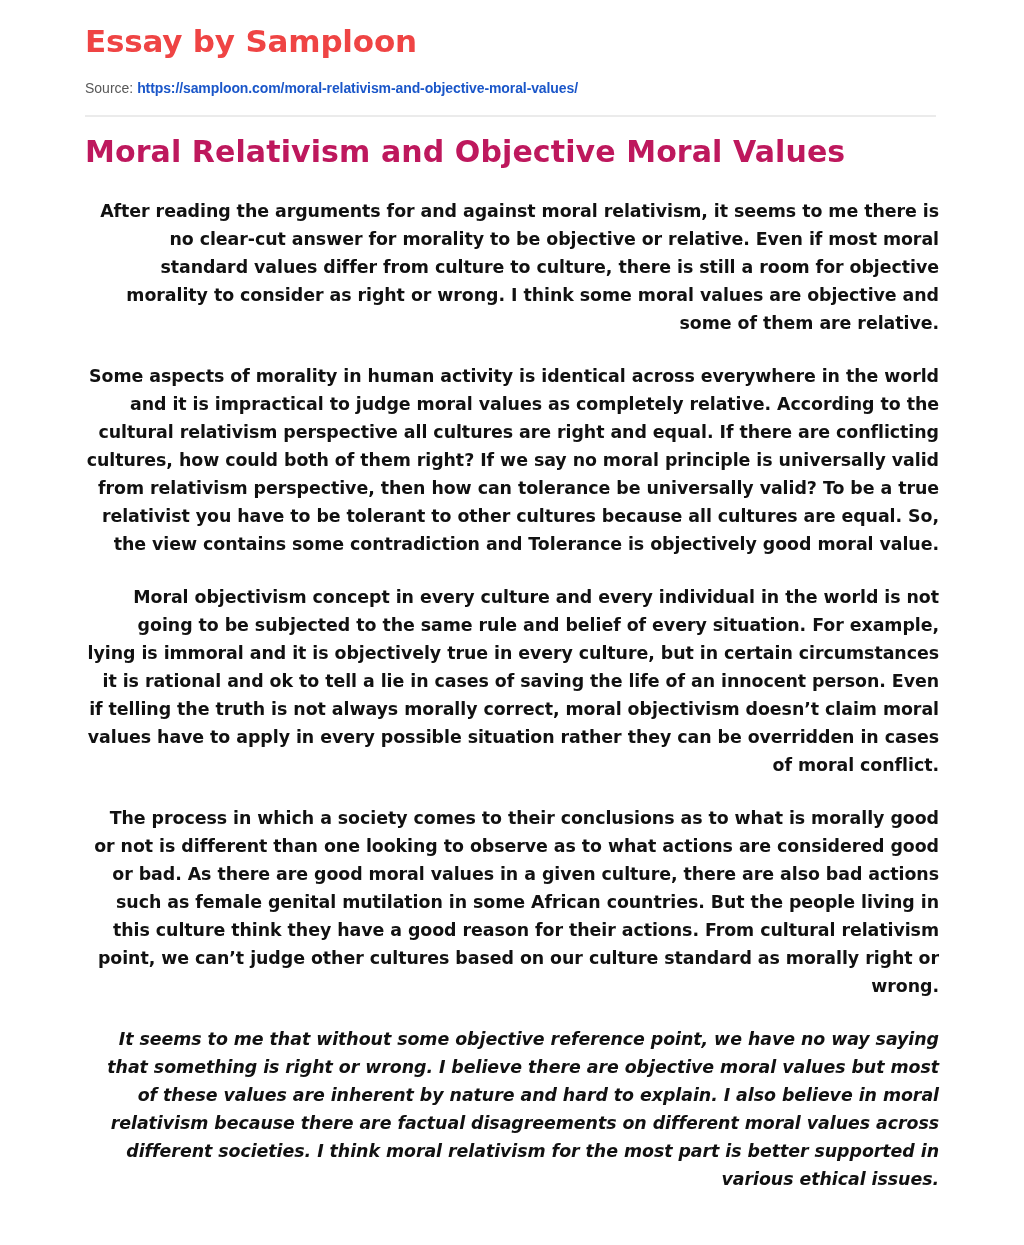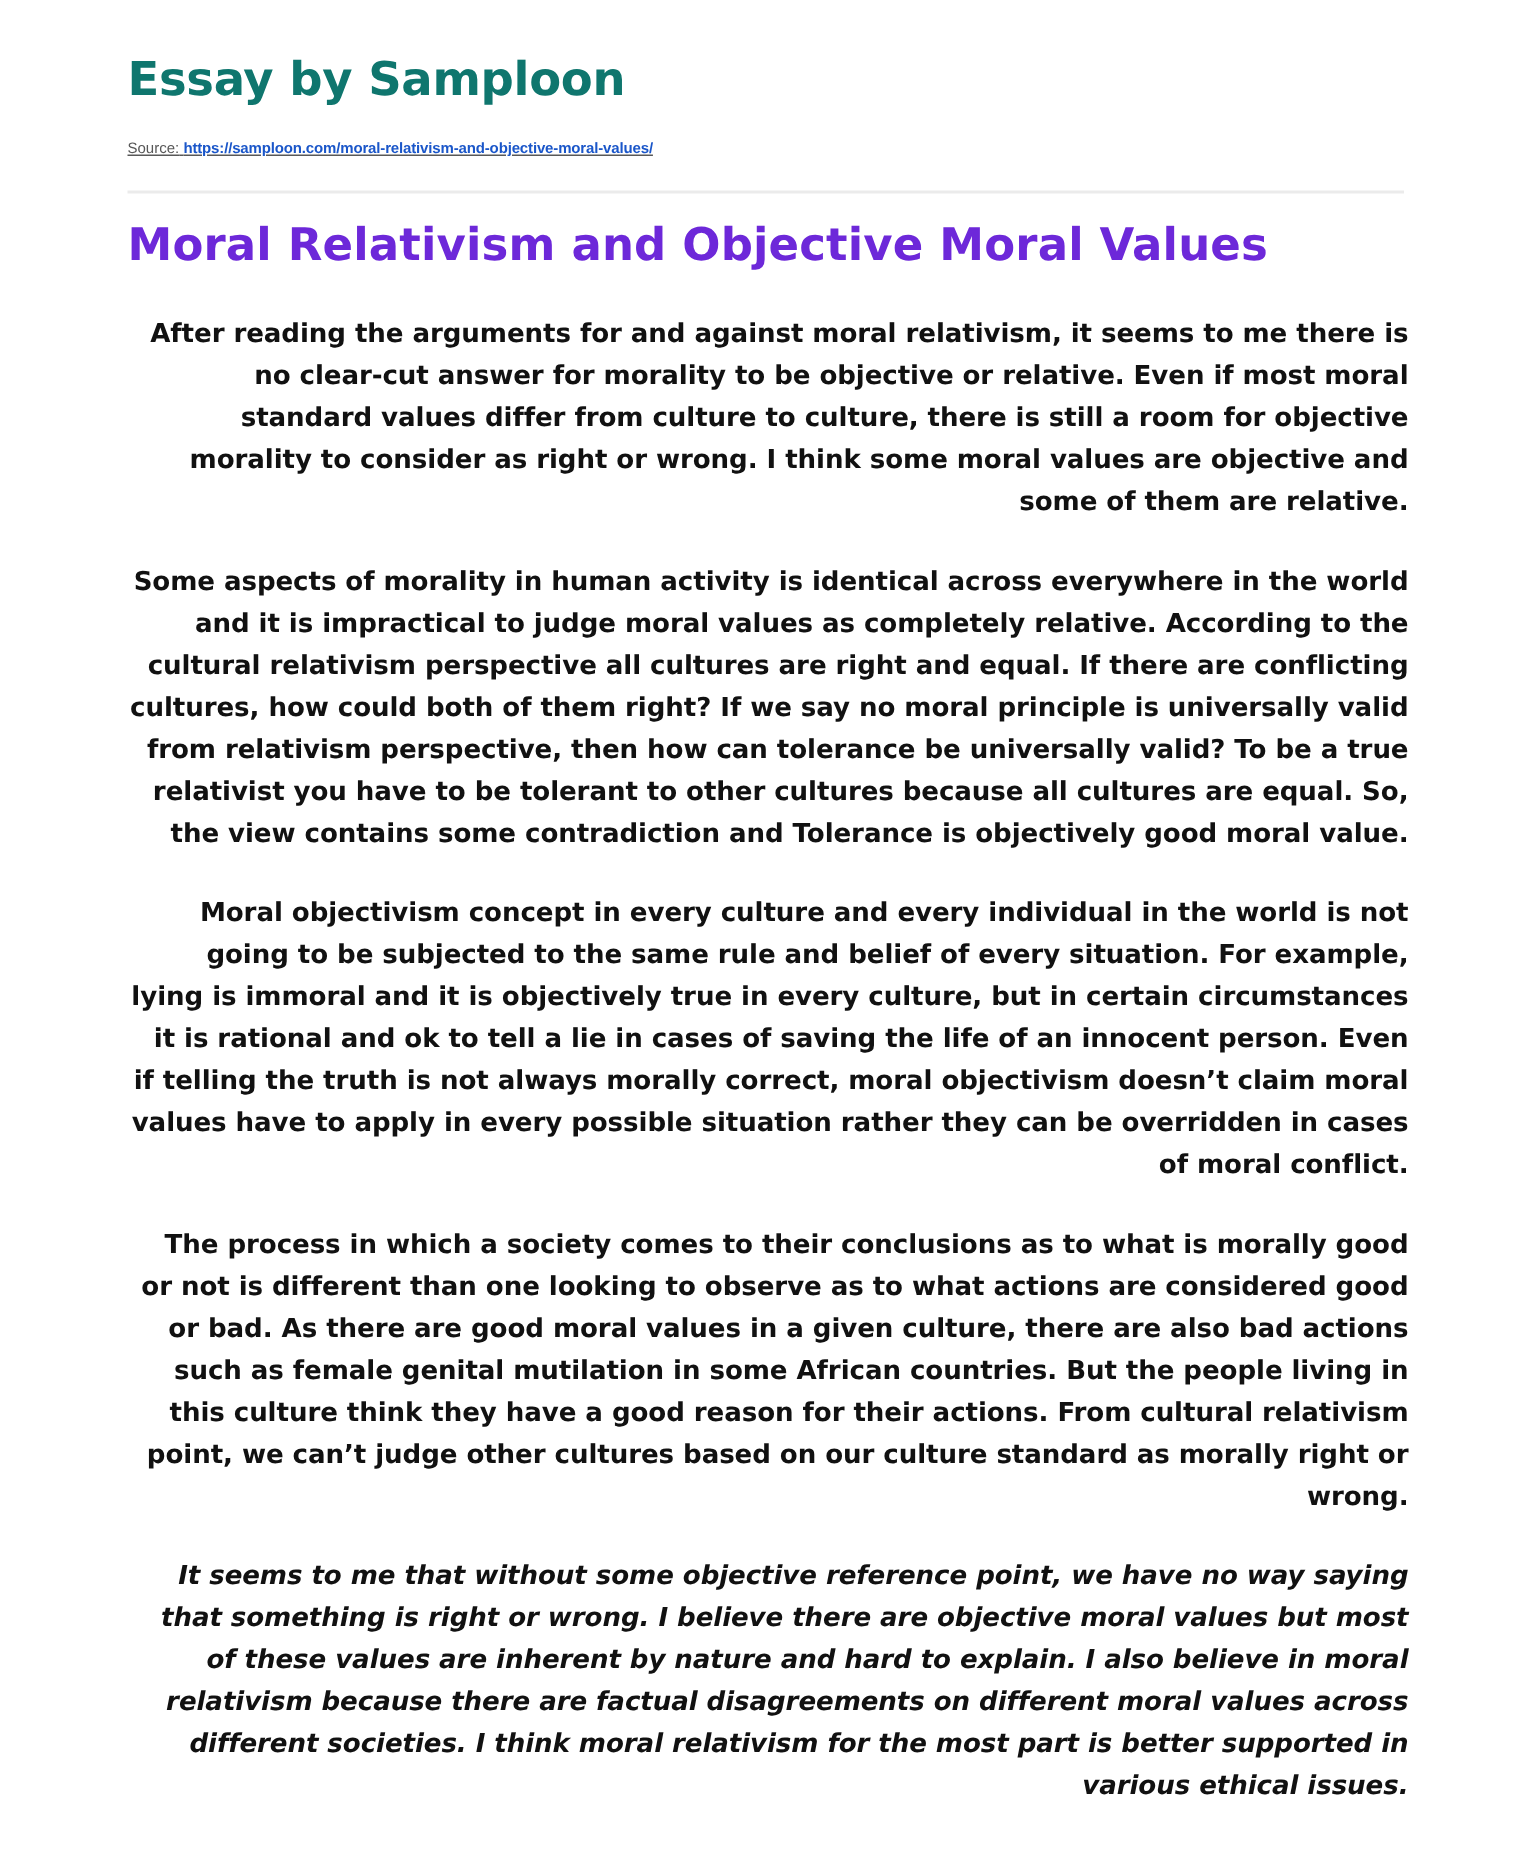--- a/index.html
+++ b/index.html
@@ -27,38 +27,37 @@
   .content {
     position: absolute;
     left: 85px;
     top: 0;
     width: 854px;
   }
 
   
   .brand-title {
     margin: 0;
-    padding-top: 33px;
+    padding-top: 21px;
     font-size: 31px;
     line-height: 40px;
     font-weight: 700;
     letter-spacing: -0.2px;
-    color: #0f766e;
+    color: #ef4444;
     font-family: "DejaVu Sans", "Liberation Sans", sans-serif;
   }
 
   .source-line {
     margin: 0;
     padding-top: 17px;
-    font-size: 10px;
+    font-size: 14px;
     line-height: 20px;
     font-weight: 400;
     color: #585858;
     white-space: nowrap;
-    text-decoration: underline;
   }
   .source-label {
     color: #585858;
     font-weight: 400;
   }
   .source-url {
     color: #1a56c9;
     font-weight: 700;
     text-decoration: none;
     letter-spacing: -0.1px;
@@ -74,21 +73,21 @@
   }
 
   
   .essay-title {
     margin: 0;
     padding-top: 16px;
     font-size: 30px;
     line-height: 38px;
     font-weight: 700;
     letter-spacing: 0.1px;
-    color: #6d28d9;
+    color: #be185d;
     font-family: "DejaVu Sans", "Liberation Sans", sans-serif;
   }
 
   
   .body-copy {
     padding-top: 26px;
   }
   .para {
     margin: 0 0 25px 0;
     font-size: 17.4px;

